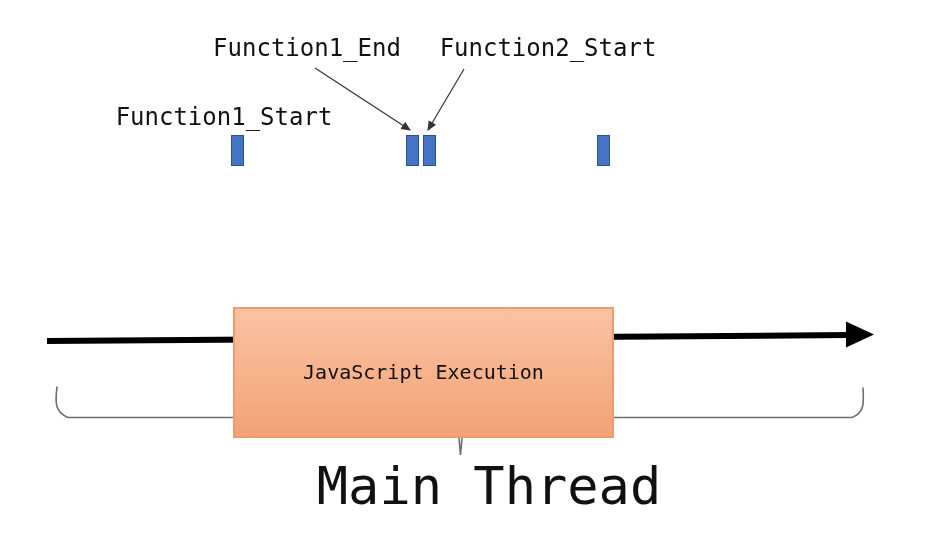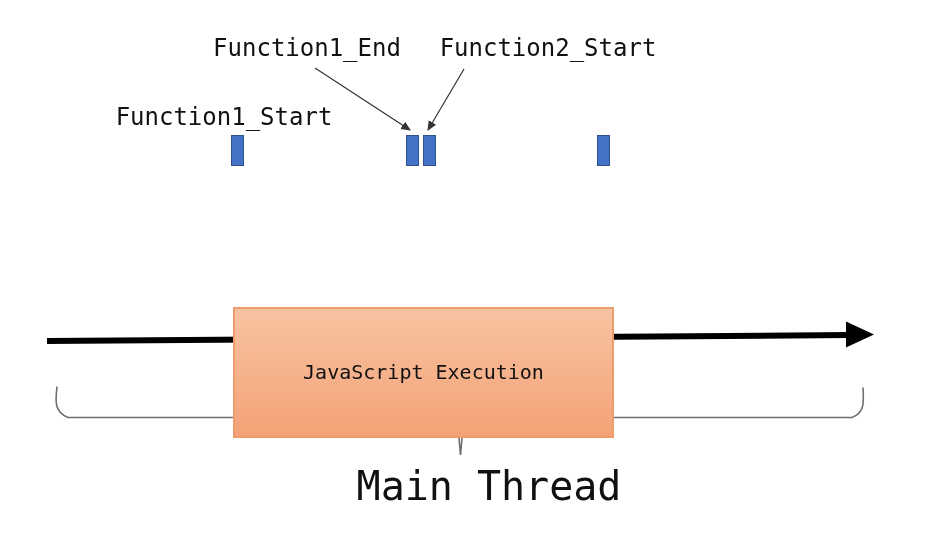--- a/index.html
+++ b/index.html
@@ -62,21 +62,21 @@
     font-size: 20px;
     line-height: 23px;
     color: var(--text);
     white-space: nowrap;
   }
   .timeline-label {
     position: absolute;
     left: 489px;
     top: 486px;
     transform: translate(-50%, -50%);
-    font-size: 40px;
+    font-size: 52px;
     white-space: nowrap;
     color: var(--text);
     text-align: right;
   }
 </style>
 </head>
 <body>
 
 <div class="canvas">
 

